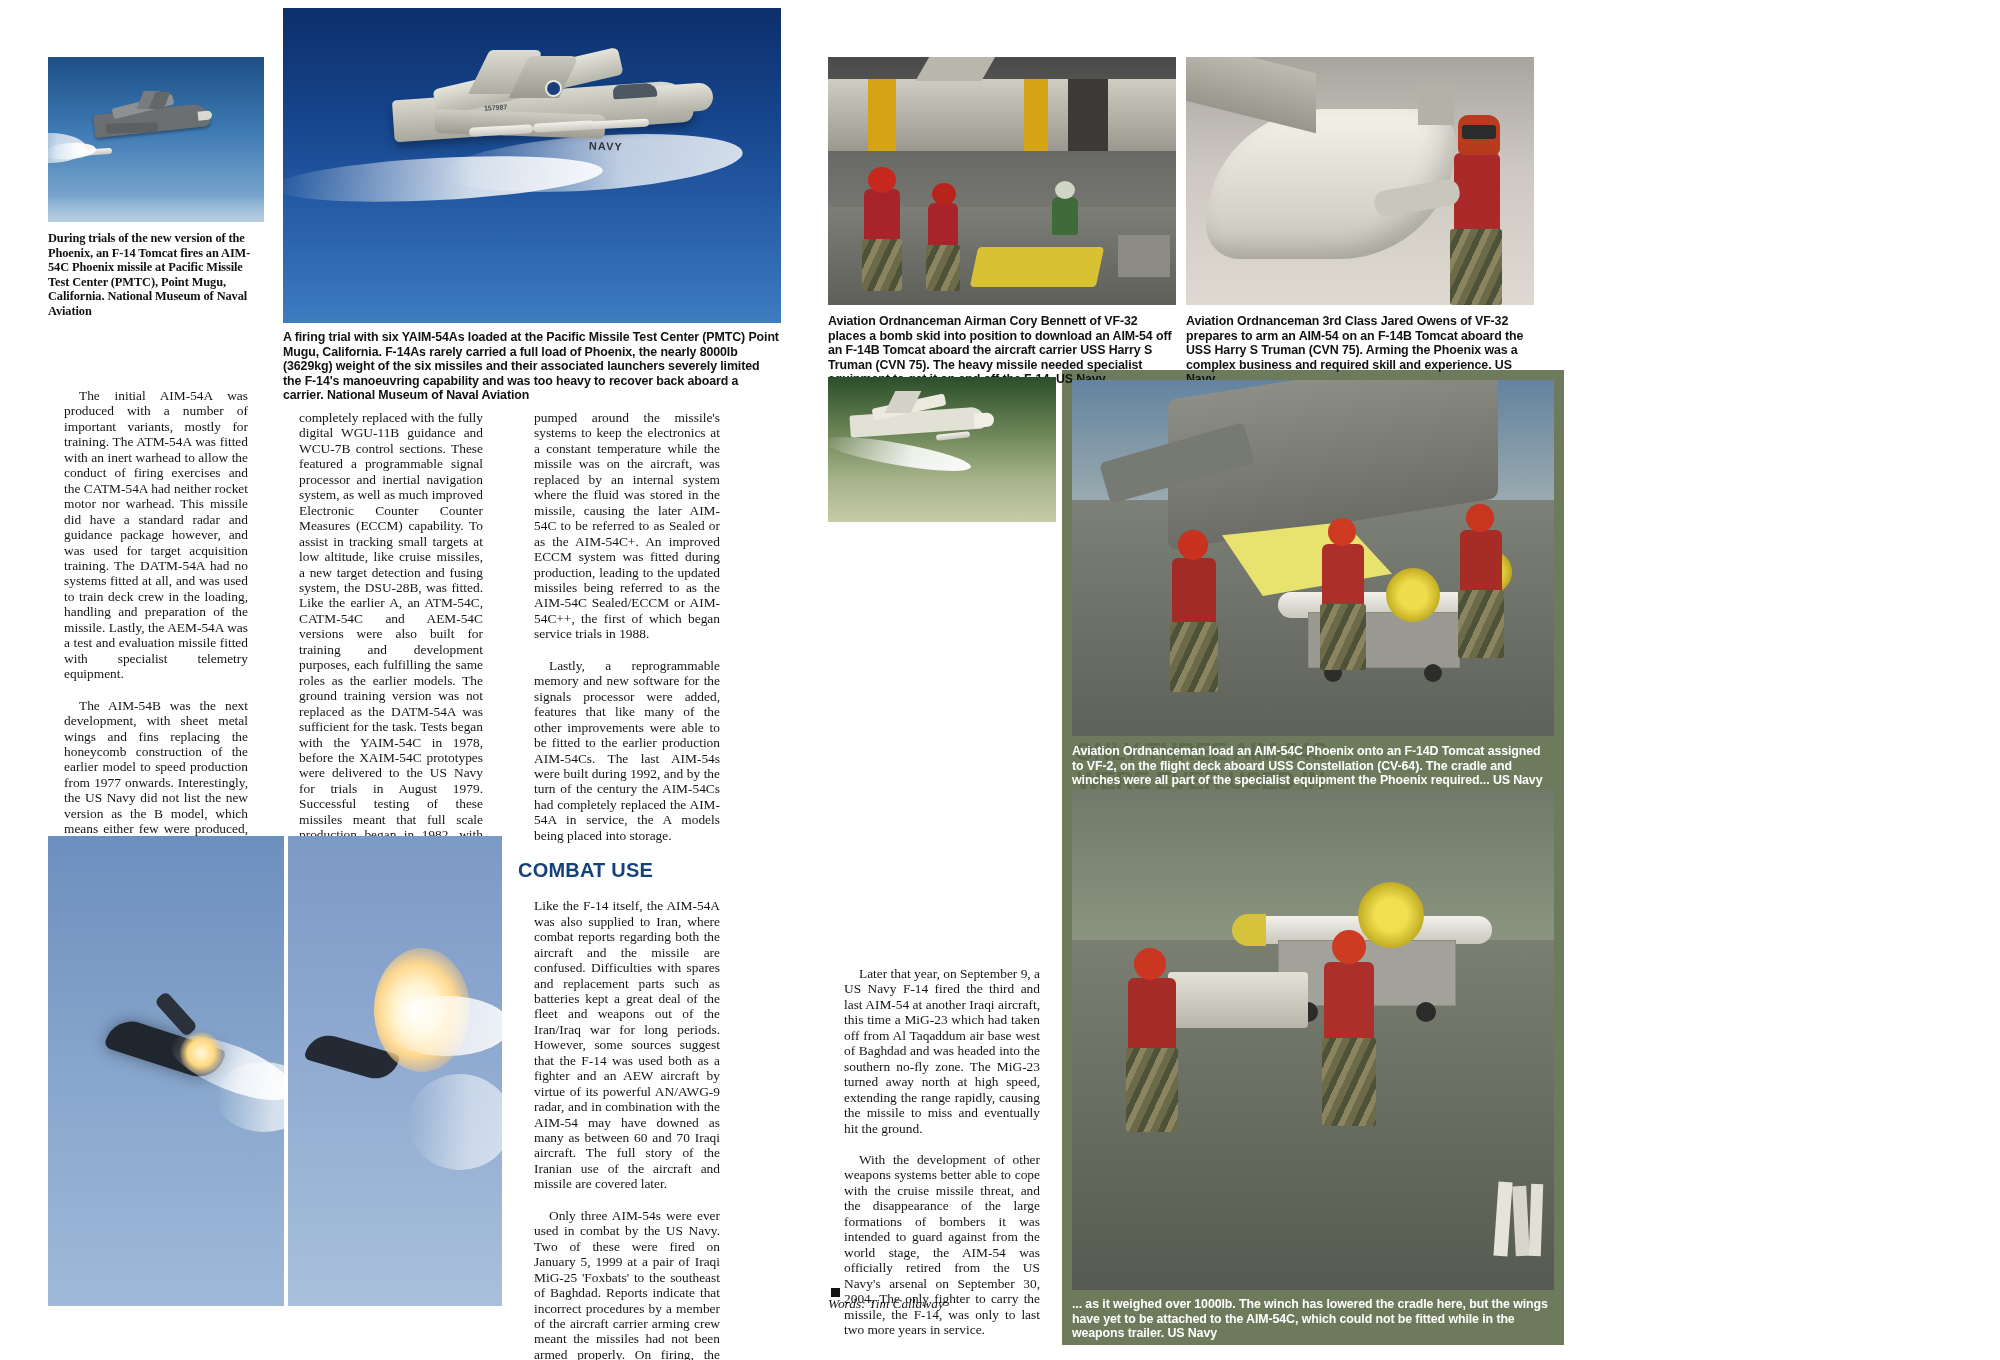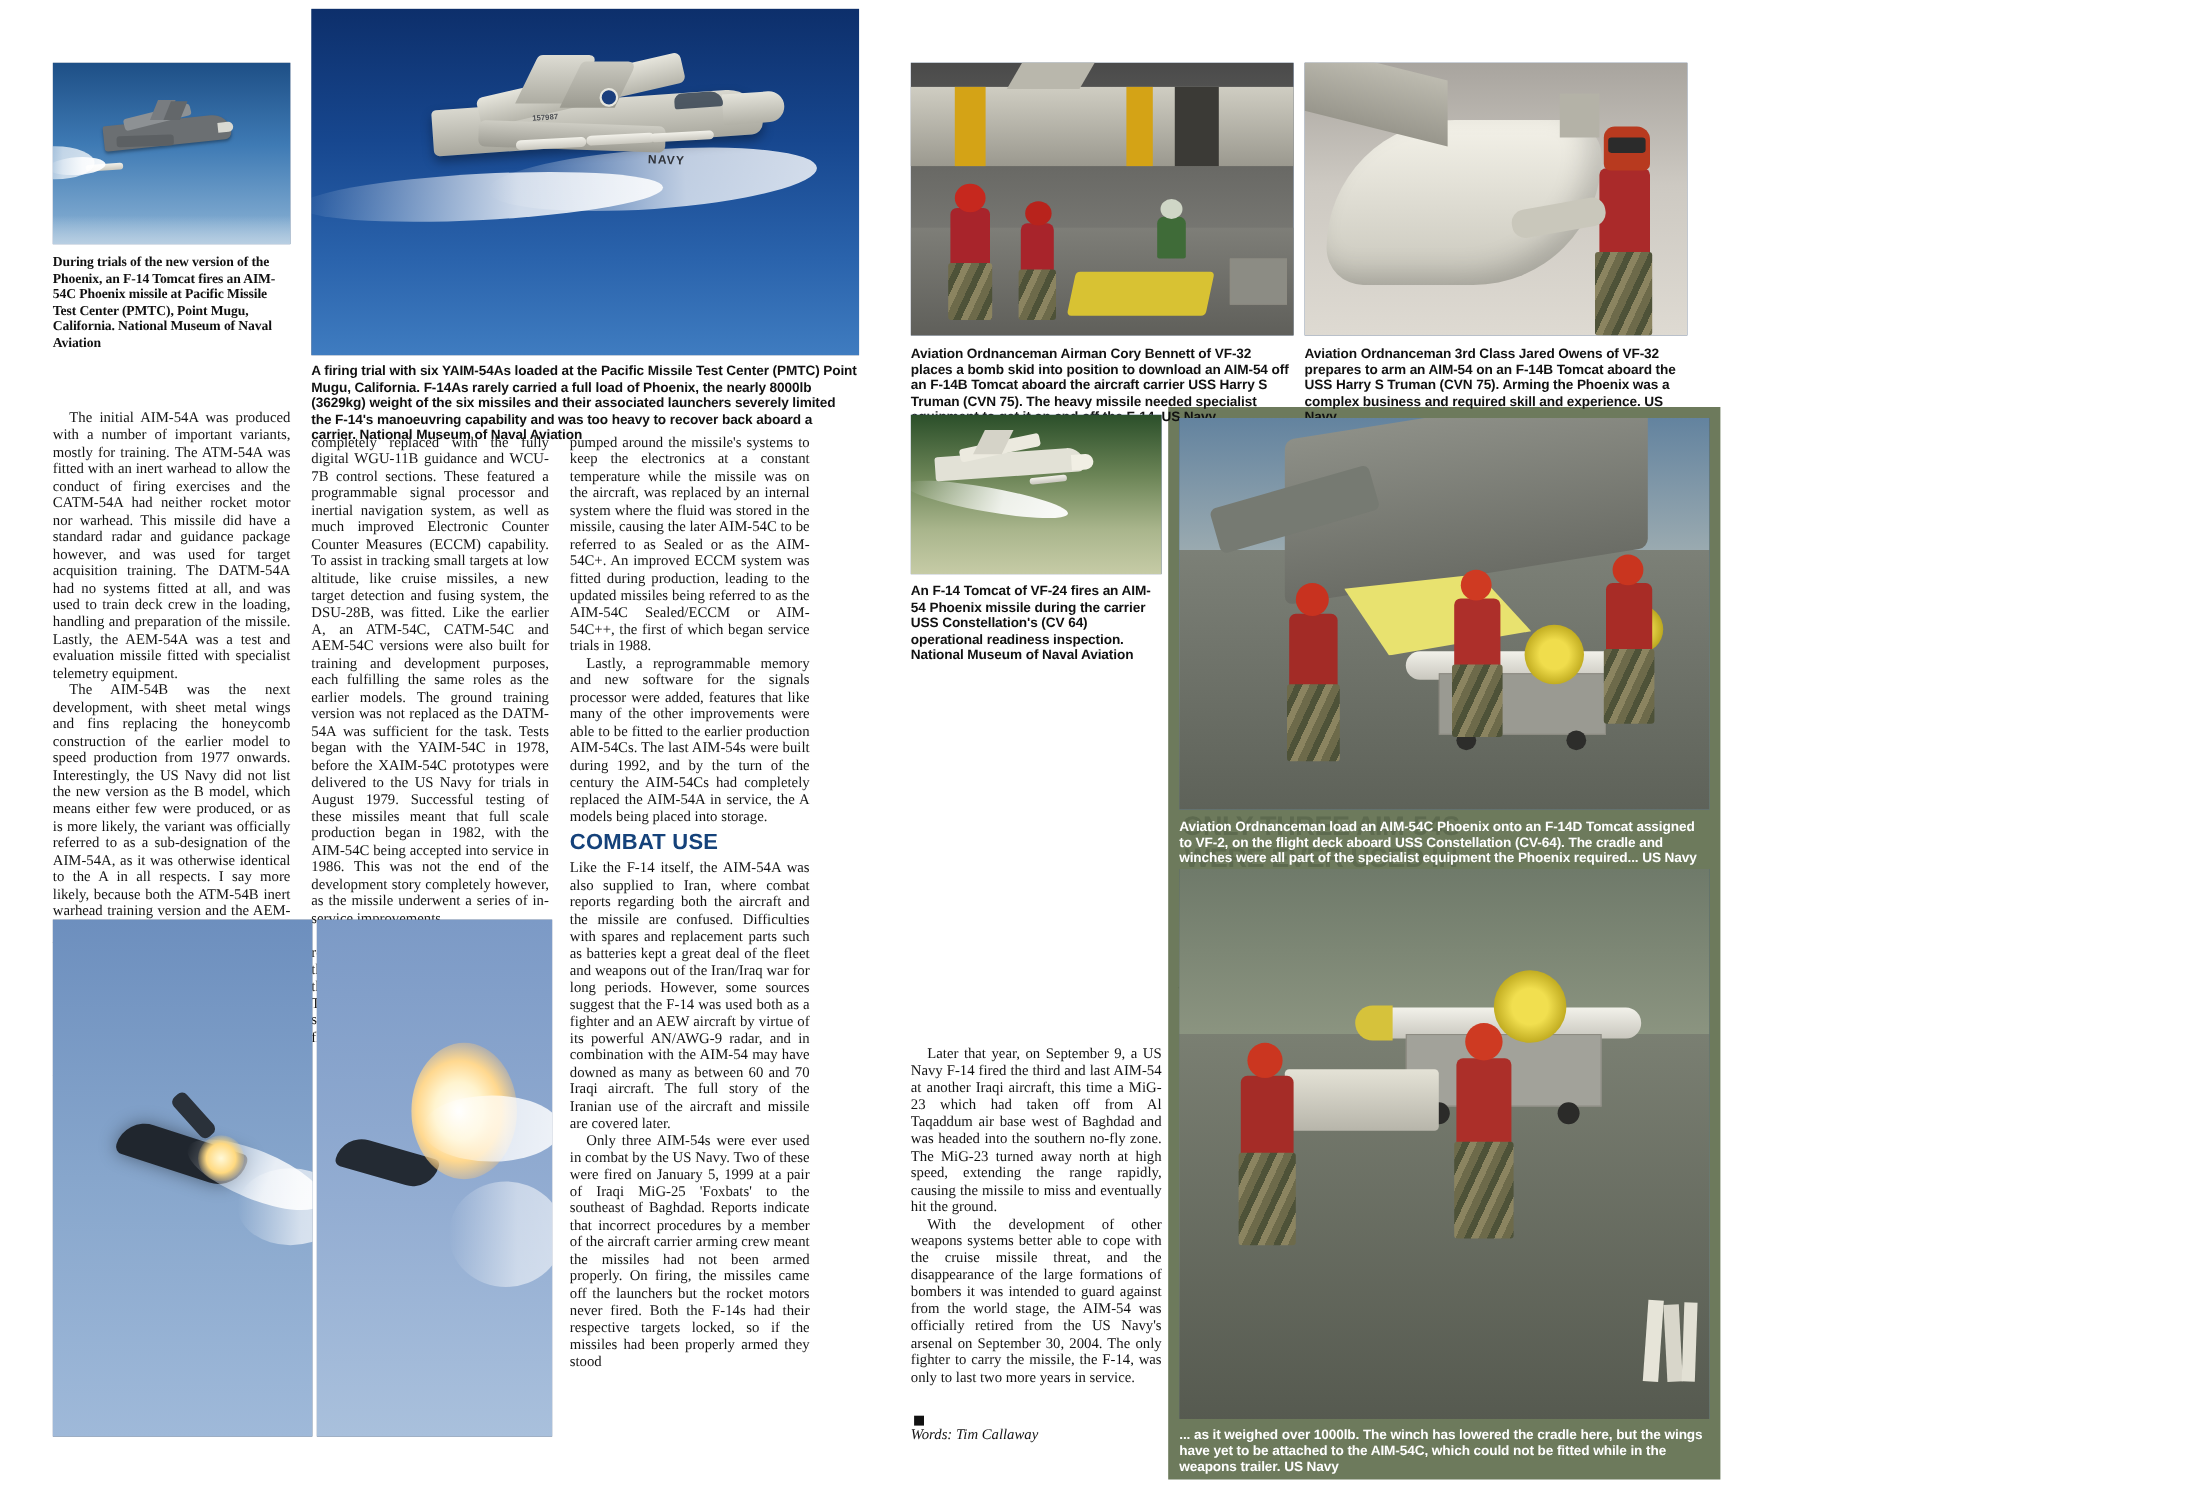--- a/index.html
+++ b/index.html
@@ -5,21 +5,21 @@
   html,body{margin:0;padding:0;background:#8a8a8a;}
   body{width:2000px;height:1360px;font-family:"Liberation Sans",sans-serif;}
   .spread{position:relative;width:2000px;height:1360px;background:#ffffff;overflow:hidden;}
 
   
   .body-txt{
     font-family:"Liberation Serif",serif;
     font-size:13.4px;line-height:15.45px;color:#141414;
     text-align:justify;text-justify:inter-word;hyphens:auto;
   }
-  .body-txt p{margin:0;text-indent:15px;}
+  .body-txt p{margin:16px;text-indent:15px;}
   .body-txt p.noindent{text-indent:0;}
   .cap{
     font-family:"Liberation Sans",sans-serif;
     font-size:12.4px;line-height:14.6px;color:#111;font-weight:600;
     letter-spacing:-.1px;
   }
   .cap b{font-weight:800;}
   .cap-w{color:#ffffff;}
   .sect-head{
     font-family:"Liberation Sans",sans-serif;
@@ -225,23 +225,20 @@
 
   <div class="photo" id="ph-vf24">
     <div class="sky" style="background:linear-gradient(#2b4f2a 0%,#6b8456 38%,#a9b58c 72%,#c6cba6 100%);"></div>
     <div class="jet" style="left:22px;top:34px;width:136px;height:22px;background:#e2e1d6;border-radius:4px 26px 10px 4px;transform:rotate(-4deg);"></div>
     <div class="jet" style="left:44px;top:24px;width:74px;height:12px;background:#eceadf;transform:rotate(-12deg);border-radius:3px;"></div>
     <div class="jet" style="left:62px;top:14px;width:26px;height:22px;background:#d5d3c8;transform:skewX(-26deg);"></div>
     <div class="jet" style="left:146px;top:36px;width:20px;height:14px;background:#f1efe4;border-radius:0 10px 10px 0;transform:rotate(-4deg);"></div>
     <div class="smoke" style="left:-6px;top:66px;width:150px;height:22px;transform:rotate(10deg);"></div>
     <div class="missile" style="left:108px;top:56px;width:34px;height:6px;transform:rotate(-6deg);"></div>
   </div>
-  <div class="cap" style="position:absolute;left:828px;top:530px;width:228px;">
-    <span>An F-14 Tomcat of VF-24 fires an AIM-54 Phoenix missile during the carrier USS Constellation's (CV 64) operational readiness inspection. </span><b>National Museum of Naval Aviation</b>
-  </div>
 
   <div id="pullquote">ONLY THREE AIM-54S WERE EVER USED IN COMBAT BY THE US NAVY. TWO OF THESE WERE FIRED ON JANUARY 5, 1999 AT A PAIR OF IRAQI MIG-25 'FOXBATS' TO THE SOUTHEAST OF BAGHDAD</div>
 
   <div class="col body-txt" style="left:828px;top:950px;width:228px;">
     <p>Later that year, on September 9, a US Navy F-14 fired the third and last AIM-54 at another Iraqi aircraft, this time a MiG-23 which had taken off from Al Taqaddum air base west of Baghdad and was headed into the southern no-fly zone. The MiG-23 turned away north at high speed, extending the range rapidly, causing the missile to miss and eventually hit the ground.</p>
     <p>With the development of other weapons systems better able to cope with the cruise missile threat, and the disappearance of the large formations of bombers it was intended to guard against from the world stage, the AIM-54 was officially retired from the US Navy's arsenal on September 30, 2004. The only fighter to carry the missile, the F-14, was only to last two more years in service.</p>
   </div>
   <div style="position:absolute;left:828px;top:1282px;width:228px;">
     <span class="endmark"></span>
   </div>

